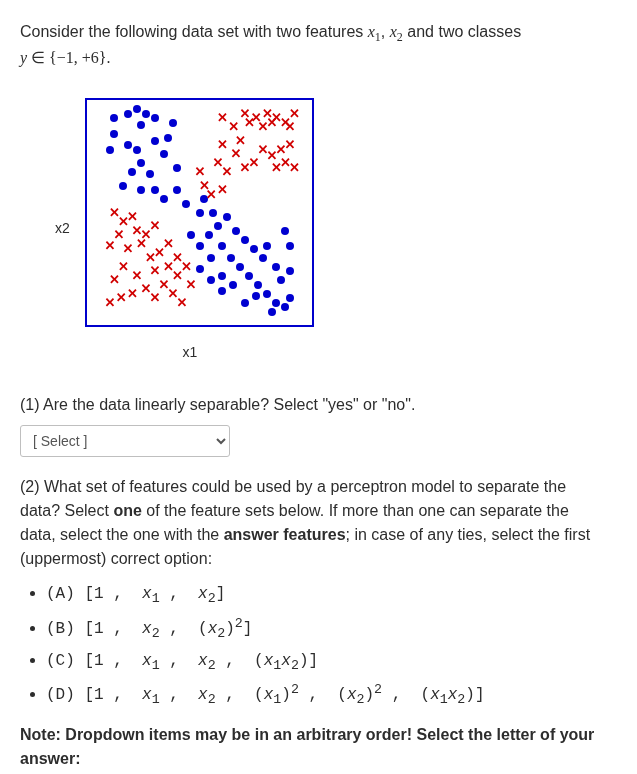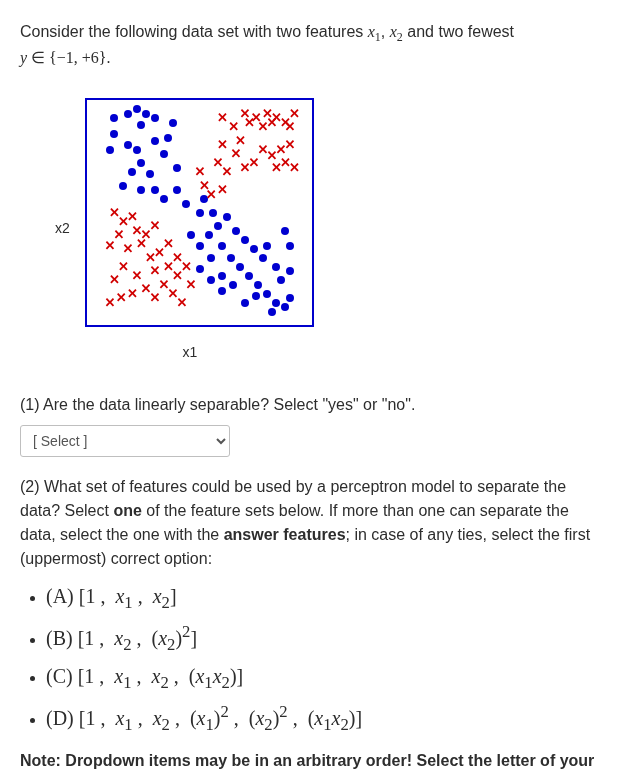--- a/index.html
+++ b/index.html
@@ -51,30 +51,30 @@
     border: 1px solid #bfbfbf;
     border-radius: 3px;
     padding: 6px 8px;
     width: 210px;
     font-size: 14px;
     color: #555;
     background: white;
   }
   ul.options { list-style: disc; padding-left: 26px; margin: 10px 0 12px 0; }
   ul.options li { margin: 4px 0; font-family: inherit; }
-  .feat { font-family: Liberation Serif, serif; font-size: 20px; }
+  .feat { font-family: Liberation Mono, monospace; font-size: 16px; }
   .note { margin: 10px 0 12px 0; }
 </style>
 </head>
 <body>
 
 
 
 <div class="prompt-text">
-  <span>Consider the following data set with two features </span><span class="math-var"><span>x</span><span class="math-sub">1</span></span>, <span class="math-var"><span>x</span><span class="math-sub">2</span></span><span> and two fewest </span><br>
+  <span>Consider the following data set with two features </span><span class="math-var"><span>x</span><span class="math-sub">1</span></span>, <span class="math-var"><span>x</span><span class="math-sub">2</span></span><span> and two classes </span><br>
   <span class="math-var">y</span><span class="math-set"> ∈ {−1, +6}.</span>
 </div>
 
 <div class="chart-wrap">
   <div class="y-label">x2</div>
   <div class="chart-box" id="chart-box">
       <div class="pt-dot" style="left: 27px; top: 18px;"></div>
       <div class="pt-dot" style="left: 40.5px; top: 13.5px;"></div>
       <div class="pt-dot" style="left: 58.5px; top: 13.5px;"></div>
       <div class="pt-dot" style="left: 54px; top: 24.75px;"></div>

